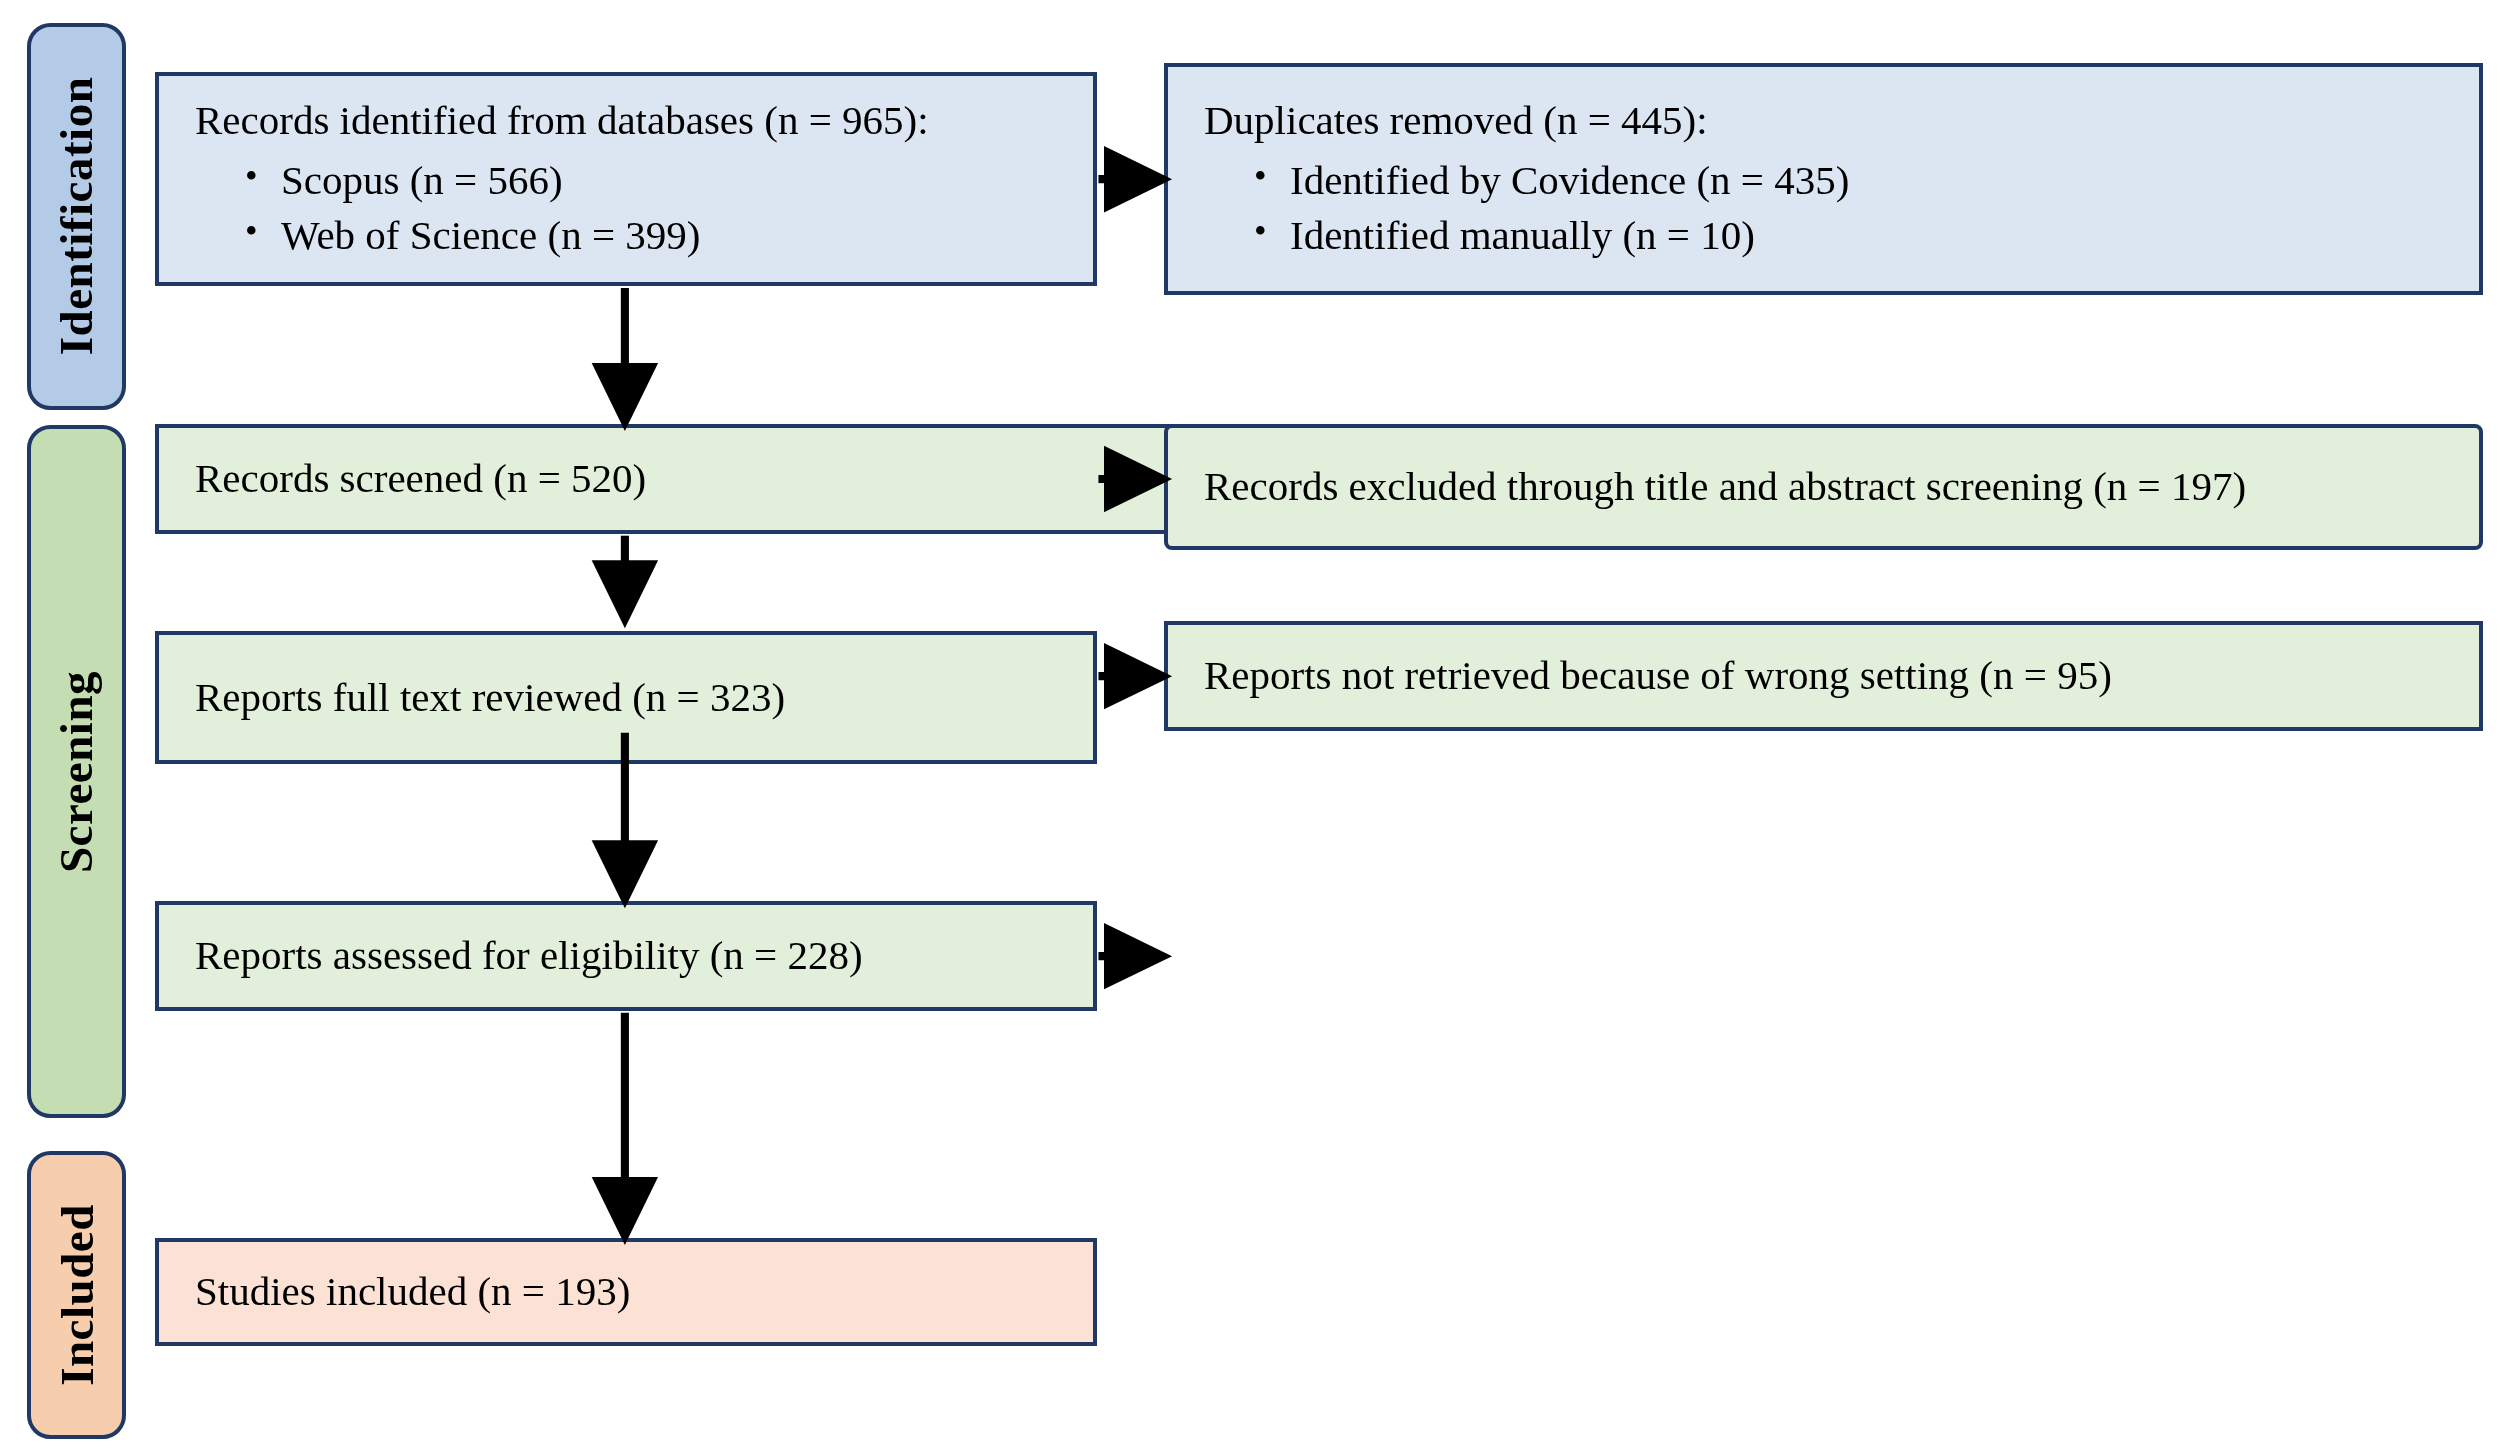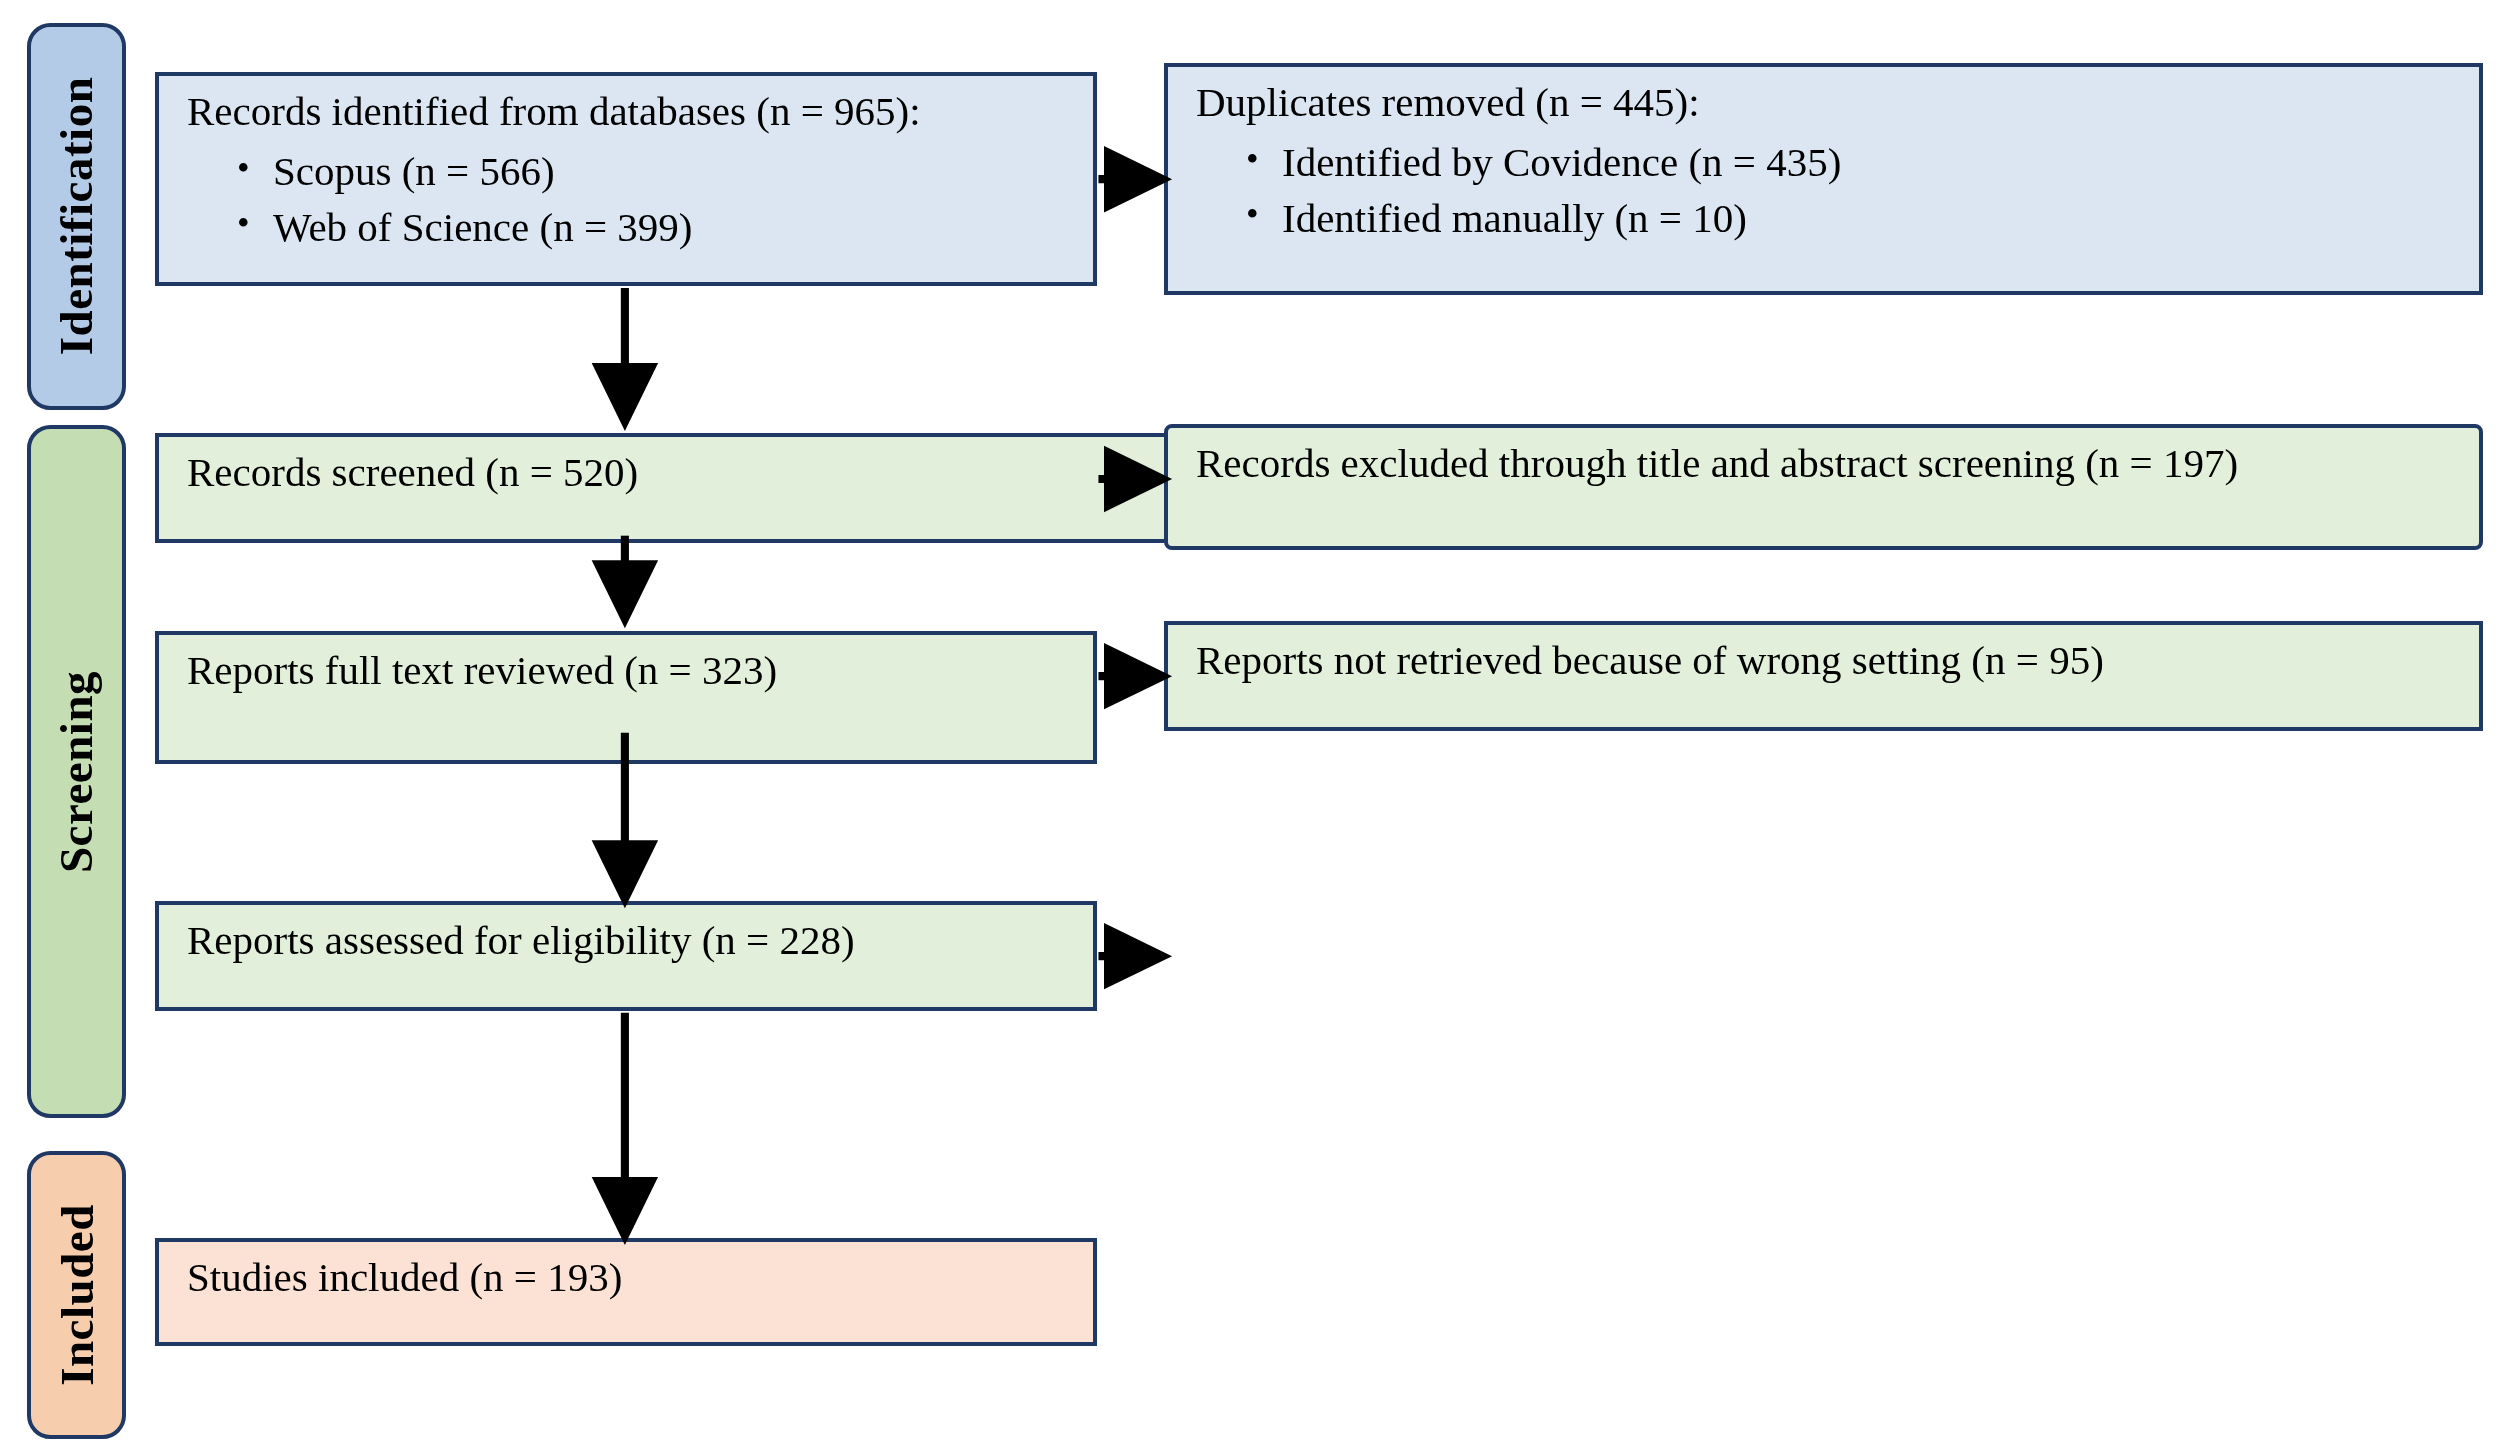--- a/index.html
+++ b/index.html
@@ -40,24 +40,25 @@
   #stage-screening      { left: 27px;  top: 425px;  width: 99px; height: 693px; background: #c5ddb2; }
   #stage-included       { left: 27px;  top: 1151px; width: 99px; height: 288px; background: #f6cdad; }
 
   
   .box {
     position: absolute;
     border: 4.5px solid #1f3864;
     box-sizing: border-box;
     display: flex;
     flex-direction: column;
+    justify-content: center;
     font-size: 41px;
     line-height: 1.30;
     color: #000000;
-    padding: 9px 28px;
+    padding: 9px 36px;
   }
   .box.blue  { background: #dce6f2; }
   .box.green { background: #e2efda; }
   .box.peach { background: #fbe2d5; }
 
   .box .line { display: block; }
 
   .bullets {
     list-style: none;
     margin: 5.4px 0 0 0;
@@ -73,21 +74,21 @@
     left: -36px;
     top: -0.9px;
     font-size: 36px;
   }
 
   
   #box-records-identified { left: 155px;  top: 72px;   width: 942px; height: 214px; }
   #box-duplicates         { left: 1164px; top: 63px;   width: 1319px; height: 232px; }
 
   
-  #box-records-screened   { left: 155px;  top: 424px;  width: 1097px; height: 110px; margin-top: 9px; }
+  #box-records-screened   { left: 155px;  top: 424px;  width: 1097px; height: 110px; }
   #box-records-excluded   { left: 1164px; top: 424px;  width: 1319px; height: 126px; border-radius: 8px; }
 
   #box-full-text          { left: 155px;  top: 621px;  width: 942px; height: 133px; margin-top: 10px; }
   #box-not-retrieved      { left: 1164px; top: 621px;  width: 1319px; height: 110px; }
 
   #box-eligibility        { left: 155px;  top: 901px; width: 942px; height: 110px; font-family: Liberation Serif, serif; }
   #box-excluded-reviews   { left: 1164px; top: 801px;  width: 1319px; height: 324px; }
 
   
   #box-studies-included   { left: 155px;  top: 1238px; width: 942px; height: 108px; }

